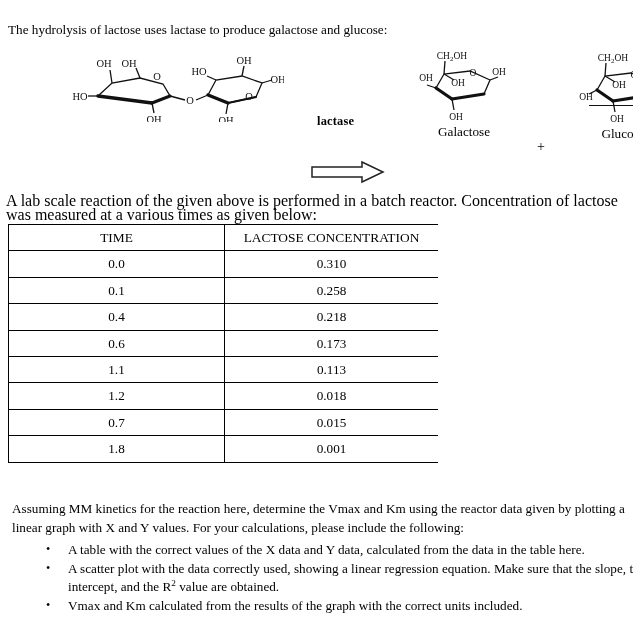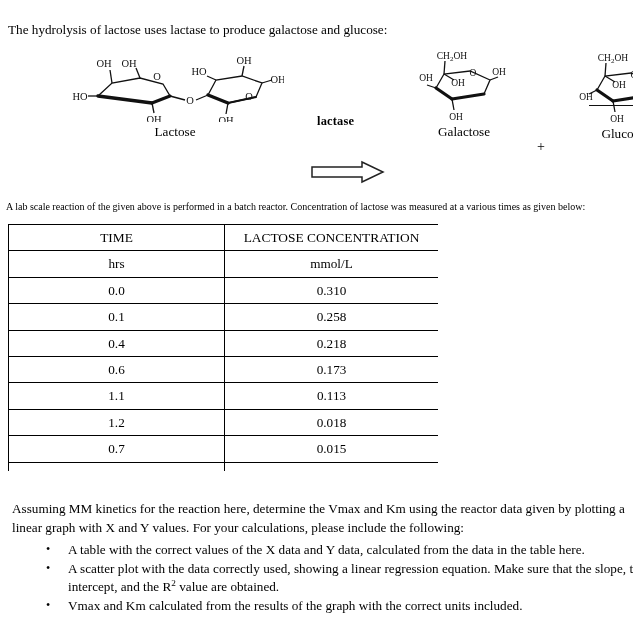--- a/index.html
+++ b/index.html
@@ -84,24 +84,24 @@
     top: 57px;
     width: 73px;
     height: 1px;
     background: #111;
   }
 
   
   .para-2 {
     position: absolute;
     left: 6px;
-    top: 185px;
+    top: 178px;
     width: 614px;
-    font-size: 10px;
-    line-height: 24px;
+    font-size: 16px;
+    line-height: 14px;
   }
 
   
   .data-table-wrap {
     position: absolute;
     left: 8px;
     top: 224px;
     width: 430px;
     height: 247px;
     overflow: hidden;
@@ -198,21 +198,20 @@
           <text x="91" y="30" text-anchor="middle">O</text>
           <text x="88" y="73" text-anchor="middle">OH</text>
           <text x="124" y="54" text-anchor="middle">O</text>
           <text x="133" y="25" text-anchor="middle">HO</text>
           <text x="178" y="14" text-anchor="middle">OH</text>
           <text x="212" y="33" text-anchor="middle">OH</text>
           <text x="183" y="50" text-anchor="middle">O</text>
           <text x="160" y="74" text-anchor="middle">OH</text>
         </g>
       </svg>
-      <div class="struct-caption">Lactose</div>
     </div>
 
     <div class="enzyme-label">lactase</div>
 
     <div class="arrow-wrap">
       <svg width="76" height="24" viewBox="0 0 76 24">
         <polygon points="2,7 52,7 52,2 73,12 52,22 52,17 2,17" fill="#ffffff" stroke="#222" stroke-width="1.5" stroke-linejoin="miter"></polygon>
       </svg>
     </div>
 
@@ -275,24 +274,20 @@
   <div class="data-table-wrap">
     <table class="data-table">
       <colgroup>
           <col class="c1">
           <col class="c2">
         </colgroup>
       <tbody>
         <tr class="head">
           <td>TIME</td>
           <td>LACTOSE CONCENTRATION</td>
-        </tr>
-        <tr>
-          <td>hrs</td>
-          <td>mmol/L</td>
         </tr>
         <tr>
           <td>0.0</td>
           <td>0.310</td>
         </tr>
         <tr>
           <td>0.1</td>
           <td>0.258</td>
         </tr>
         <tr>

